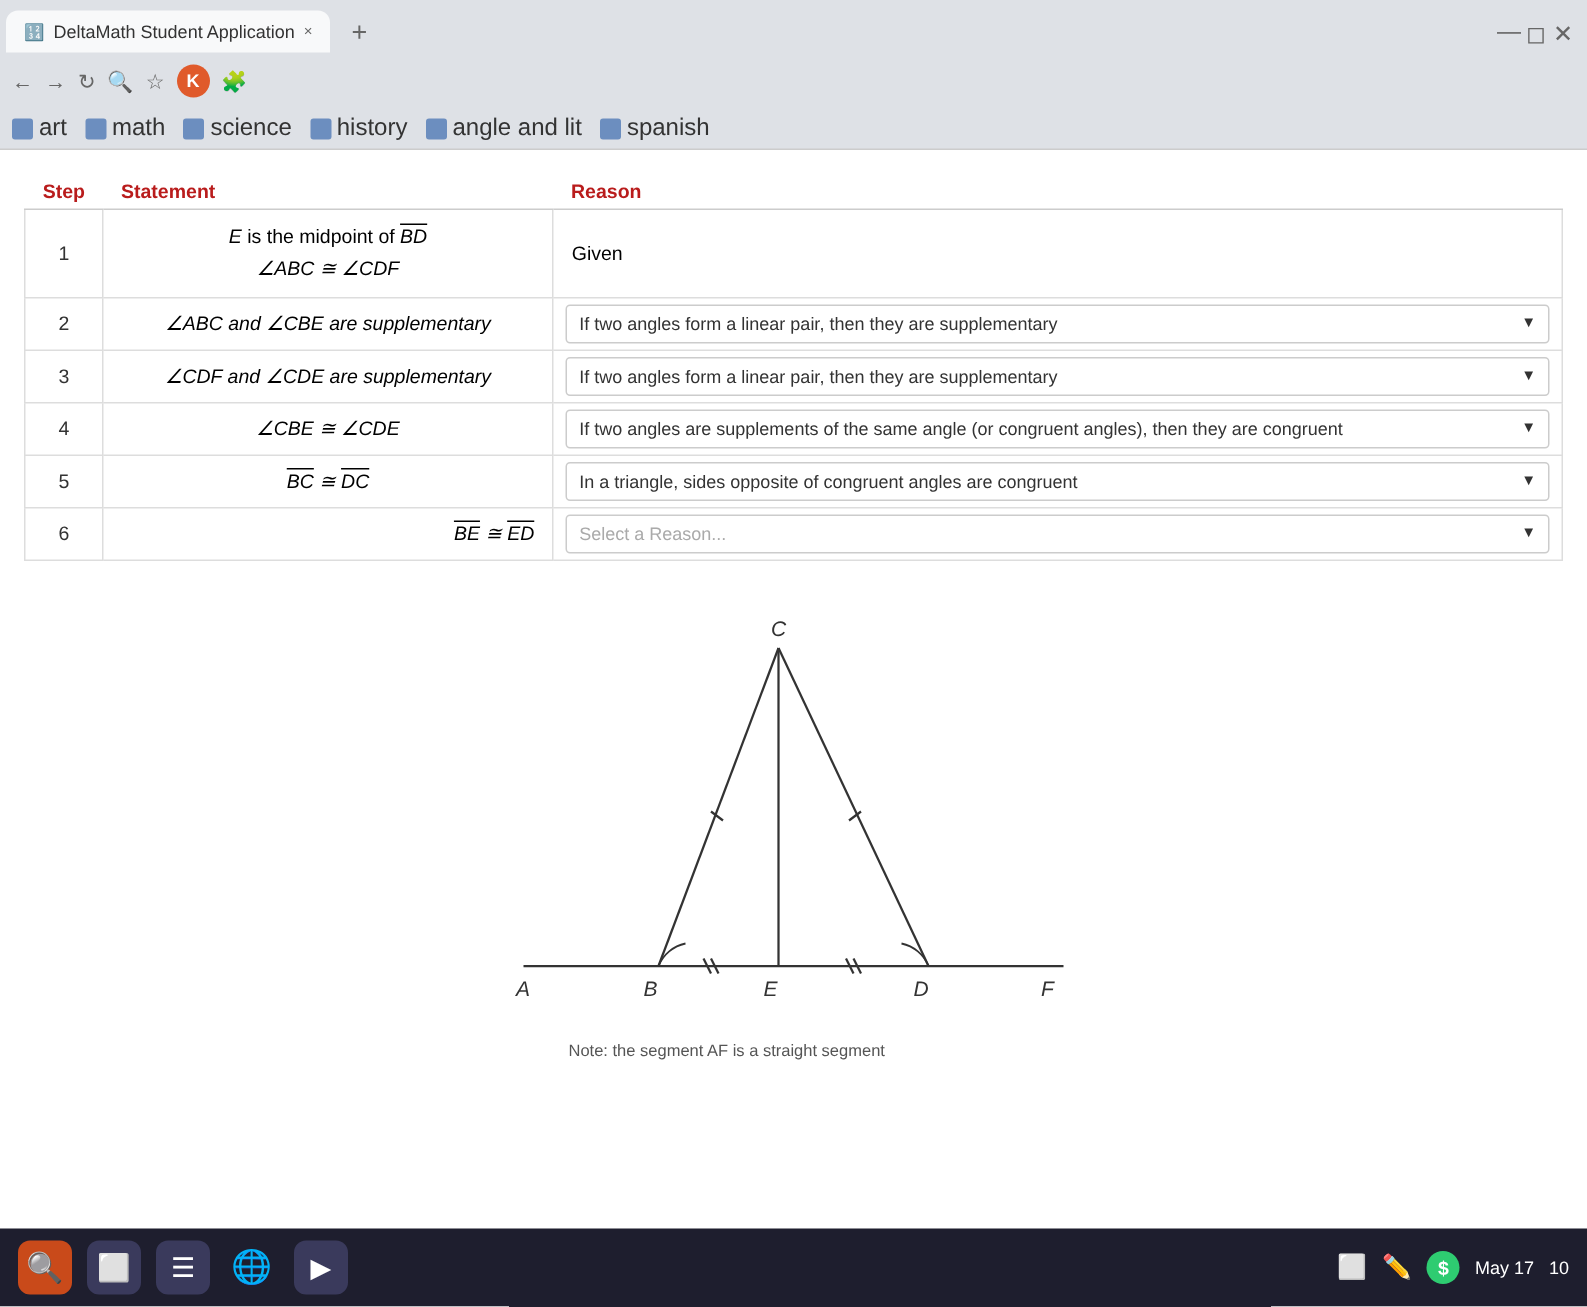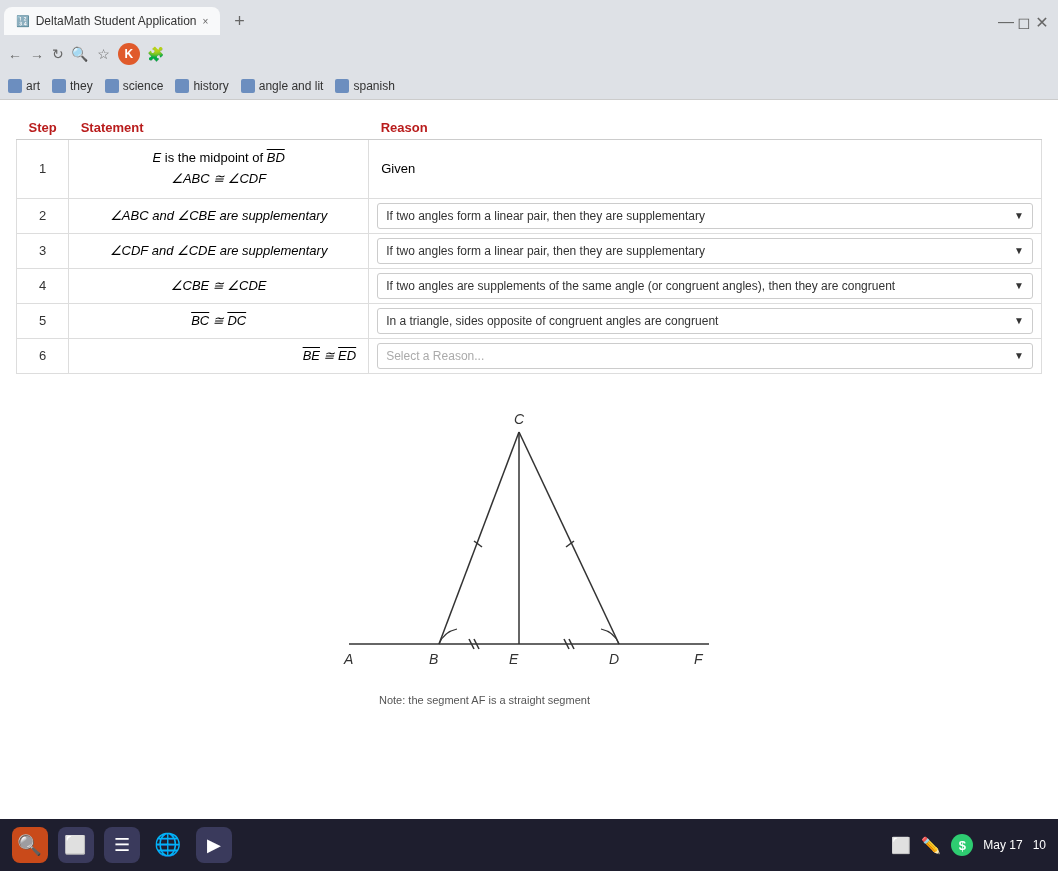--- a/index.html
+++ b/index.html
@@ -12,21 +12,21 @@
     .tab-close { color: #666; font-size: 10px; cursor: pointer; }
     .tab-add { margin-left: 6px; background: none; border: none; font-size: 18px; color: #666; cursor: pointer; padding: 0 8px; }
     .window-controls { margin-left: auto; display: flex; gap: 2px; padding-right: 8px; }
     .win-btn { width: 16px; height: 16px; border: none; background: none; font-size: 16px; color: #666; cursor: pointer; }
 
     .address-bar { background: #dee1e6; display: flex; align-items: center; padding: 4px 8px; gap: 8px; height: 36px; }
     .address-input { flex: 1; background: #fff; border: none; border-radius: 12px; padding: 4px 12px; font-size: 12px; color: #333; outline: none; }
     .addr-icon { color: #666; font-size: 14px; cursor: pointer; }
 
     .bookmarks-bar { background: #dee1e6; display: flex; align-items: center; padding: 4px 8px; gap: 12px; height: 28px; border-bottom: 1px solid #ccc; }
-    .bookmark-item { display: flex; align-items: center; gap: 4px; font-size: 12px; color: #333; cursor: pointer; }
+    .bookmark-item { display: flex; align-items: center; gap: 4px; font-size: 16px; color: #333; cursor: pointer; }
     .bookmark-icon { width: 14px; height: 14px; background: #4a90d9; border-radius: 2px; display: inline-block; }
 
     
     .main-content { display: flex; background: #fff; height: calc(871px - 100px - 52px); }
     .sidebar { width: 32px; background: #d0d0d0; flex-shrink: 0; }
     .content-area { flex: 1; padding: 16px; overflow-y: auto; background: #fff; }
 
     
     .proof-table { width: 100%; border-collapse: collapse; margin-bottom: 20px; }
     .proof-table th { text-align: left; padding: 4px 12px; font-size: 13px; font-weight: bold; color: #b91c1c; border-bottom: 1px solid #ccc; }
@@ -76,21 +76,21 @@
     <span class="addr-icon">🧩</span>
   </div>
 
   <div class="bookmarks-bar">
     <div class="bookmark-item">
       <span class="bookmark-icon" style="background:#6c8ebf;"></span>
       <span>art</span>
     </div>
     <div class="bookmark-item">
       <span class="bookmark-icon" style="background:#6c8ebf;"></span>
-      <span>they</span>
+      <span>math</span>
     </div>
     <div class="bookmark-item">
       <span class="bookmark-icon" style="background:#6c8ebf;"></span>
       <span>science</span>
     </div>
     <div class="bookmark-item">
       <span class="bookmark-icon" style="background:#6c8ebf;"></span>
       <span>history</span>
     </div>
     <div class="bookmark-item">

